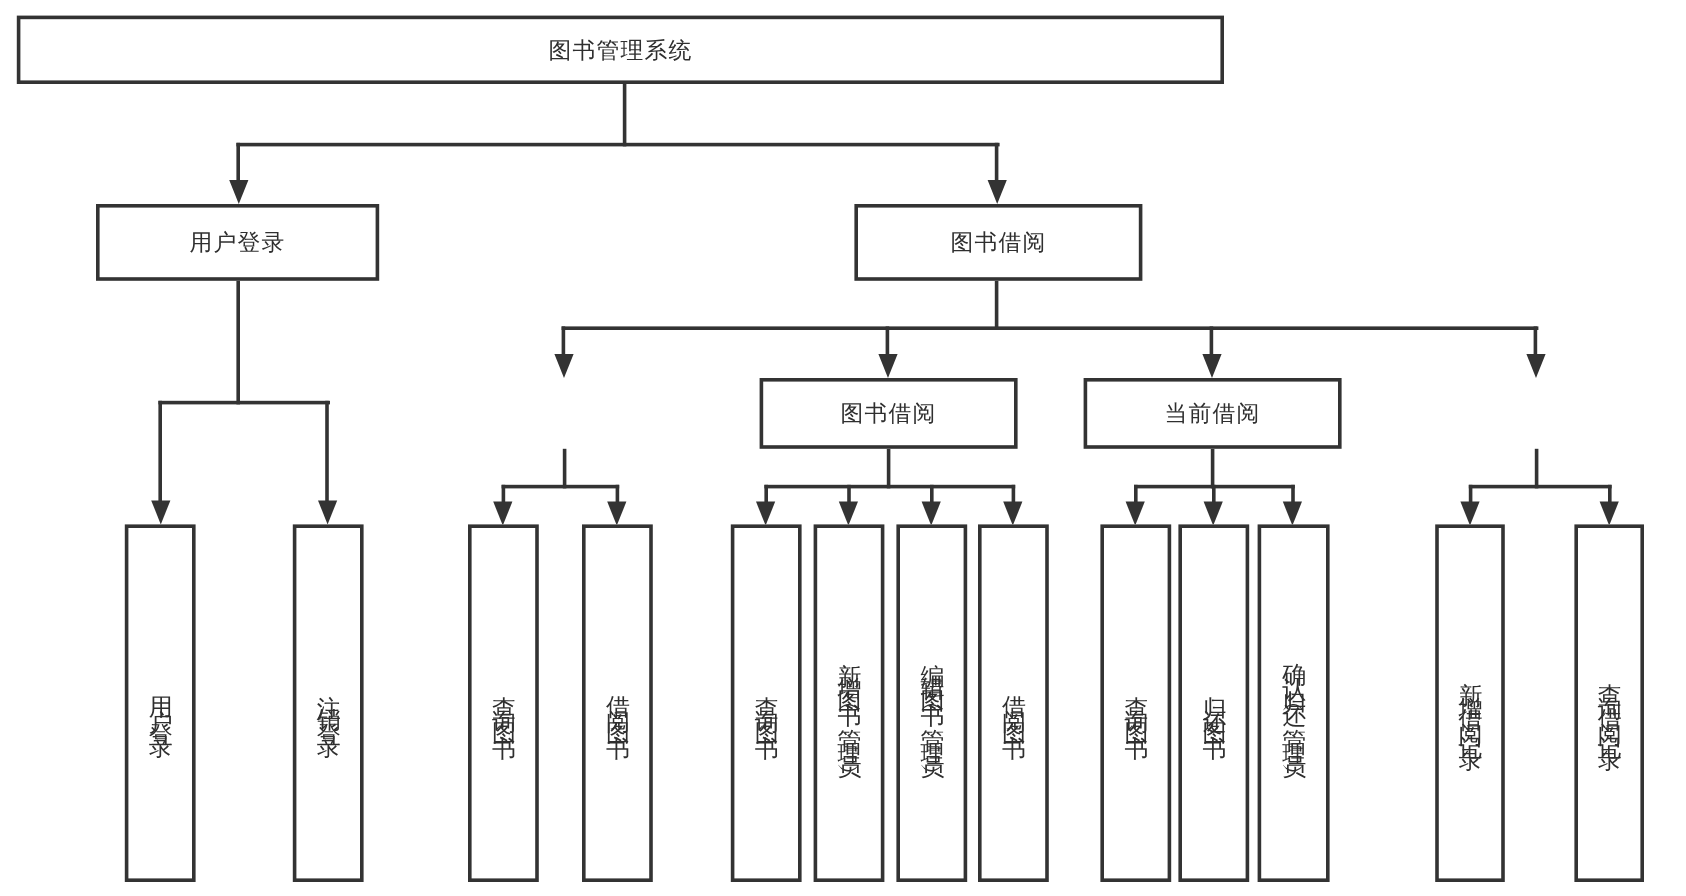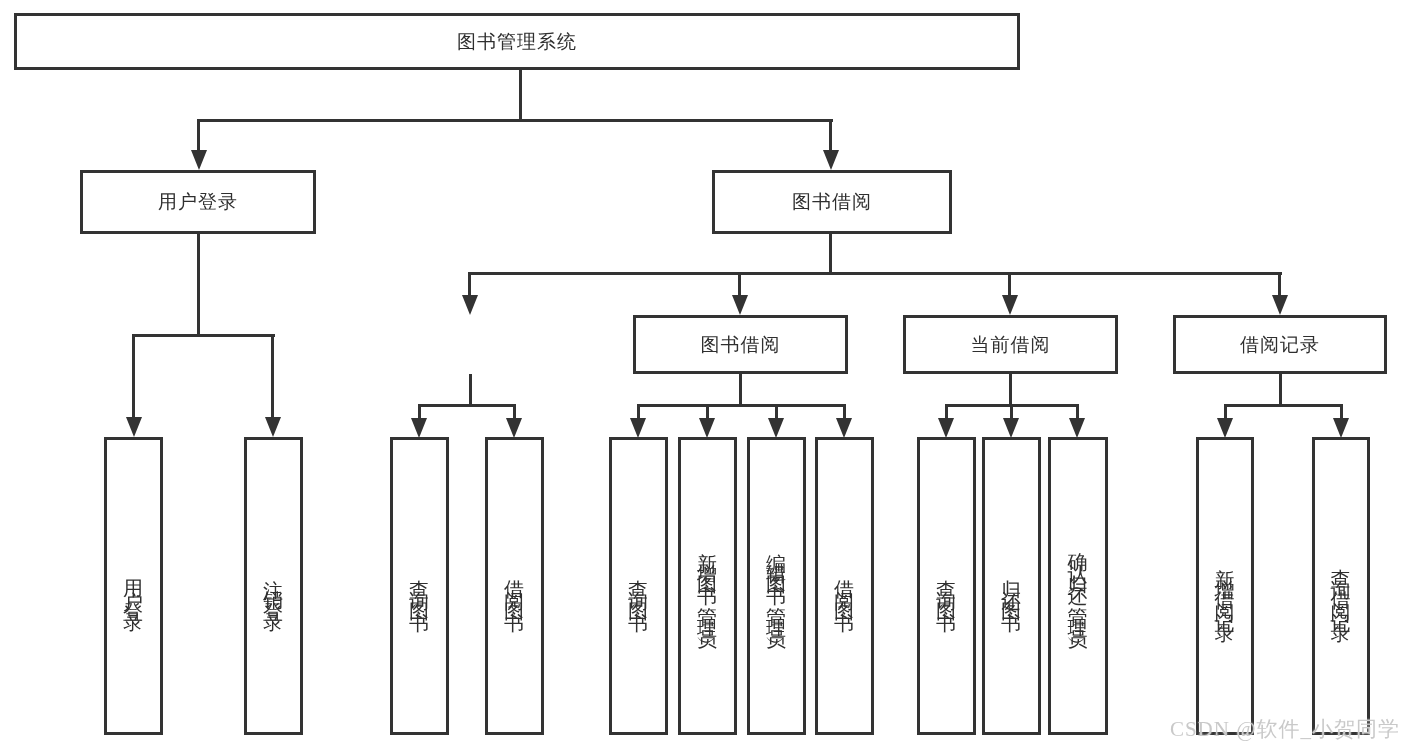--- a/index.html
+++ b/index.html
@@ -1,18 +1,18 @@
 <!DOCTYPE html>
 <html><head>
 <meta charset="utf-8">
 <style>
   html,body{margin:0;padding:0;background:#ffffff;}
   .stage{
     position:relative;width:1405px;height:747px;background:#ffffff;overflow:hidden;
-    font-family:Liberation Serif, serif;
+    font-family:Liberation Sans, sans-serif;
   }
   .box{
     position:absolute;box-sizing:border-box;border:3px solid #333333;background:#ffffff;
     display:flex;align-items:center;justify-content:center;color:#2f2f2f;z-index:2;
   }
   .hbox span{font-size:19px;letter-spacing:1px;white-space:nowrap;}
   .vbox span{
     writing-mode:vertical-rl;text-orientation:mixed;
     font-size:20px;letter-spacing:11px;line-height:1;
   }
@@ -67,23 +67,20 @@
   <div class="line" style="left:1008px;top:272px;width:3px;height:24px"></div>
   <div class="arr" style="left:1002px;top:295px"></div>
   <div class="line" style="left:1278px;top:272px;width:3px;height:24px"></div>
   <div class="arr" style="left:1272px;top:295px"></div>
 
   <div class="box hbox" style="left:903px;top:315px;width:215px;height:59px">
     <span>当前借阅</span>
   </div>
   <div class="box hbox" style="left:633px;top:315px;width:215px;height:59px">
     <span>图书借阅</span>
-  </div>
-  <div class="box hbox" style="left:1173px;top:315px;width:214px;height:59px">
-    <span>借阅记录</span>
   </div>
 
   <div class="line" style="left:469px;top:374px;width:3px;height:33px"></div>
   <div class="line" style="left:739px;top:374px;width:3px;height:33px"></div>
   <div class="line" style="left:1009px;top:374px;width:3px;height:33px"></div>
   <div class="line" style="left:1279px;top:374px;width:3px;height:33px"></div>
 
   <div class="line" style="left:418px;top:404px;width:98px;height:3px"></div>
   <div class="line" style="left:637px;top:404px;width:209px;height:3px"></div>
   <div class="line" style="left:945px;top:404px;width:134px;height:3px"></div>
@@ -152,15 +149,14 @@
     <span>确认归还（管理员）</span>
   </div>
 
   <div class="box vbox" style="left:1196px;top:437px;width:58px;height:298px">
     <span>新增借阅记录</span>
   </div>
   <div class="box vbox" style="left:1312px;top:437px;width:58px;height:298px">
     <span>查询借阅记录</span>
   </div>
 
-  <div class="watermark">CSDN @软件_小贺同学</div>
 
 </div>
 
 </body></html>

